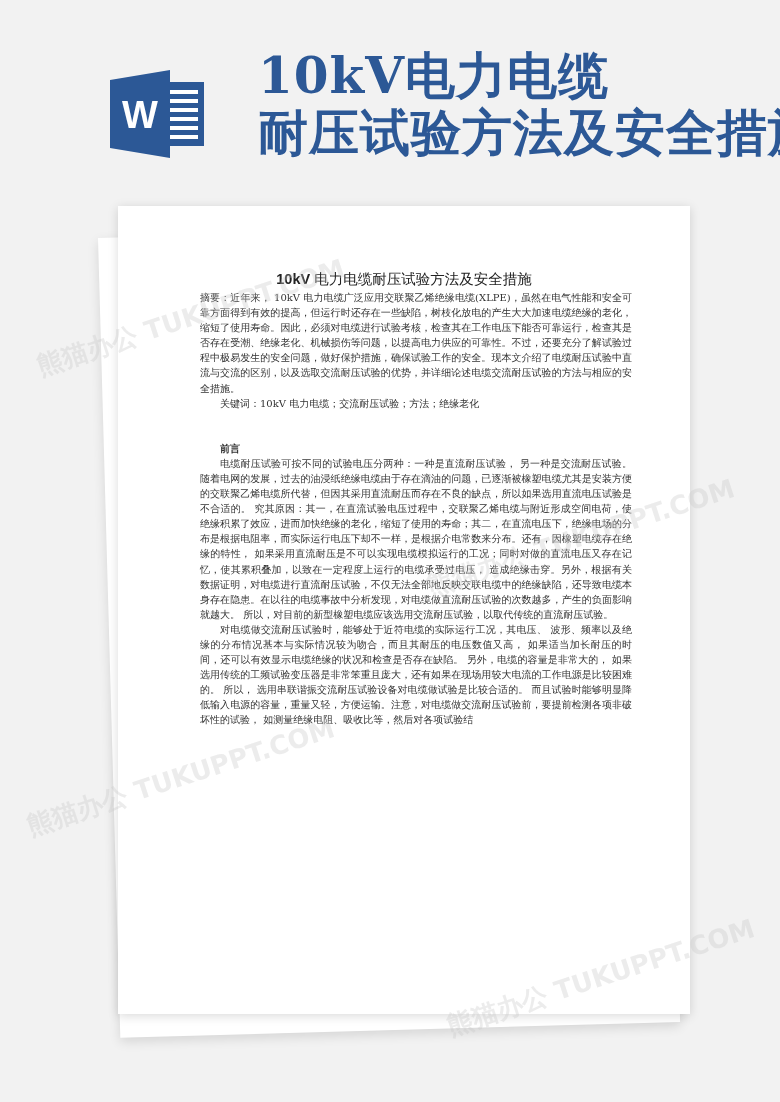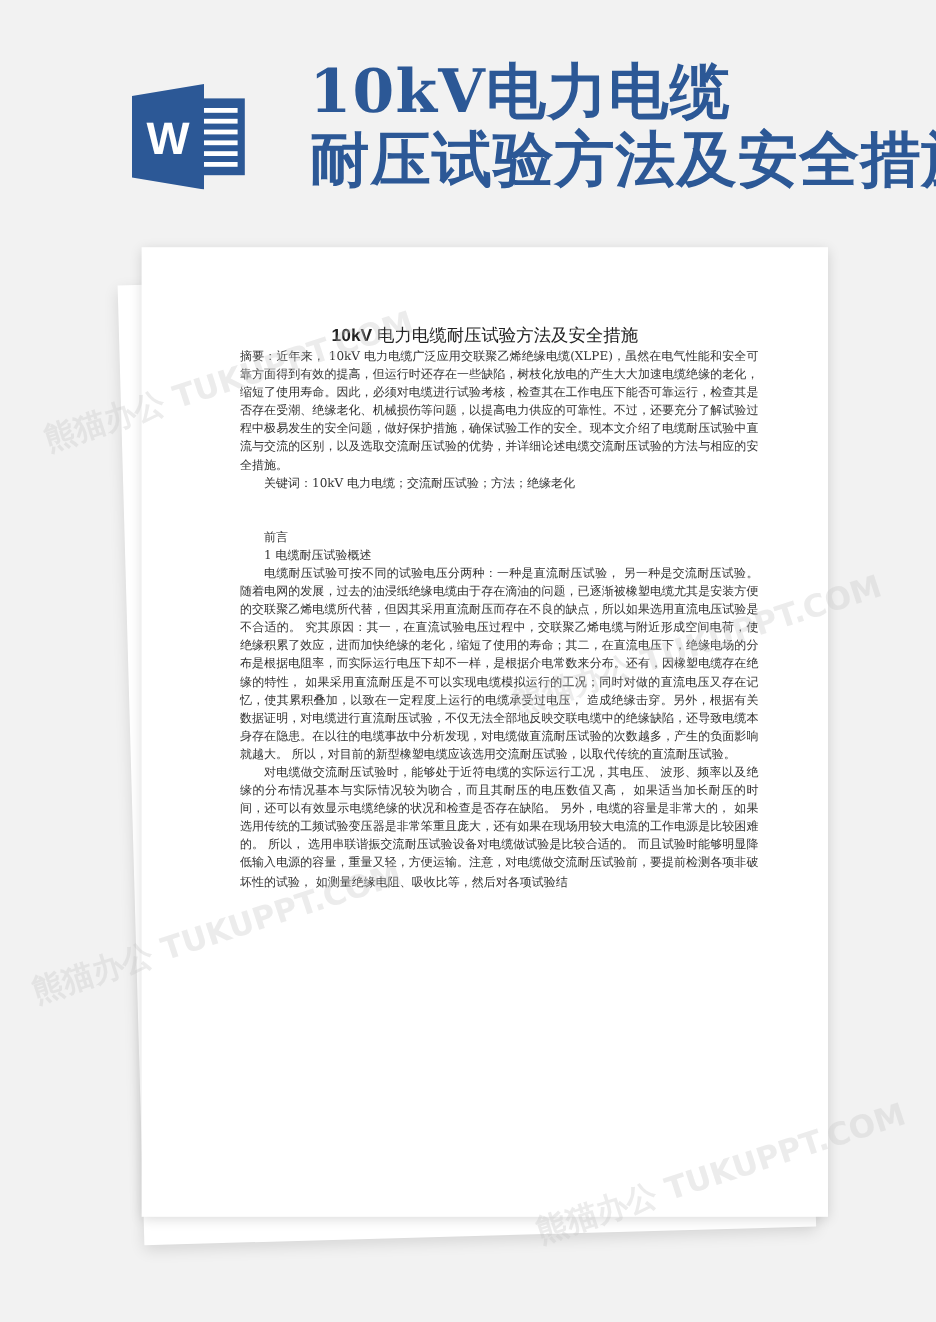--- a/index.html
+++ b/index.html
@@ -23,21 +23,21 @@
     position:absolute; left:118px; top:206px; width:572px; height:808px;
     background:#fff; box-shadow:0 2px 10px rgba(0,0,0,0.15);
   }
   .doc-title { position:absolute; left:0; width:572px; top:64px; text-align:center;
     font-size:14.5px; color:#222; font-family:Liberation Sans, sans-serif; }
   .doc-title b { font-weight:bold; }
   .body { position:absolute; left:82px; top:84px; width:432px; font-size:10px;
     line-height:15.1px; color:#333; text-align:justify; }
   .para { margin:0; text-indent:0; }
   .para.indent { text-indent:2em; }
-  .heading { margin:0; padding-left:2em; }
+  .heading { margin:0; padding-left:2em;font-weight:bold; }
   .plain { margin:0; padding-left:2em; }
   .gap { height:30px; }
   .watermark { position:absolute; color:rgba(200,200,200,0.35); font-size:26px; font-weight:bold;
     transform:rotate(-18deg); white-space:nowrap; font-family:"DejaVu Sans",sans-serif; pointer-events:none; }
 </style>
 </head>
 <body>
 
 <div class="header">
   <svg class="word-icon" viewBox="0 0 100 90">
@@ -61,21 +61,20 @@
 
 <div class="page">
   <div class="doc-title">
     <b>10kV</b><span> 电力电缆耐压试验方法及安全措施</span>
   </div>
   <div class="body">
     <p class="para"> 摘要：近年来， 10kV 电力电缆广泛应用交联聚乙烯绝缘电缆(XLPE)，虽然在电气性能和安全可靠方面得到有效的提高，但运行时还存在一些缺陷，树枝化放电的产生大大加速电缆绝缘的老化，缩短了使用寿命。因此，必须对电缆进行试验考核，检查其在工作电压下能否可靠运行，检查其是否存在受潮、绝缘老化、机械损伤等问题，以提高电力供应的可靠性。不过，还要充分了解试验过程中极易发生的安全问题，做好保护措施，确保试验工作的安全。现本文介绍了电缆耐压试验中直流与交流的区别，以及选取交流耐压试验的优势，并详细论述电缆交流耐压试验的方法与相应的安全措施。</p>
     <p class="plain">关键词：10kV 电力电缆；交流耐压试验；方法；绝缘老化</p>
     <div class="gap"></div>
     <p class="heading">前言</p>
-    <p class="heading">1 电缆耐压试验概述</p>
     <p class="para indent">电缆耐压试验可按不同的试验电压分两种：一种是直流耐压试验， 另一种是交流耐压试验。 随着电网的发展，过去的油浸纸绝缘电缆由于存在滴油的问题，已逐渐被橡塑电缆尤其是安装方便的交联聚乙烯电缆所代替，但因其采用直流耐压而存在不良的缺点，所以如果选用直流电压试验是不合适的。 究其原因：其一，在直流试验电压过程中，交联聚乙烯电缆与附近形成空间电荷，使绝缘积累了效应，进而加快绝缘的老化，缩短了使用的寿命；其二，在直流电压下，绝缘电场的分布是根据电阻率，而实际运行电压下却不一样，是根据介电常数来分布。还有，因橡塑电缆存在绝缘的特性， 如果采用直流耐压是不可以实现电缆模拟运行的工况；同时对做的直流电压又存在记忆，使其累积叠加，以致在一定程度上运行的电缆承受过电压， 造成绝缘击穿。另外，根据有关数据证明，对电缆进行直流耐压试验，不仅无法全部地反映交联电缆中的绝缘缺陷，还导致电缆本身存在隐患。在以往的电缆事故中分析发现，对电缆做直流耐压试验的次数越多，产生的负面影响就越大。 所以，对目前的新型橡塑电缆应该选用交流耐压试验，以取代传统的直流耐压试验。</p>
     <p class="para indent">对电缆做交流耐压试验时，能够处于近符电缆的实际运行工况，其电压、 波形、频率以及绝缘的分布情况基本与实际情况较为吻合，而且其耐压的电压数值又高， 如果适当加长耐压的时间，还可以有效显示电缆绝缘的状况和检查是否存在缺陷。 另外，电缆的容量是非常大的， 如果选用传统的工频试验变压器是非常笨重且庞大，还有如果在现场用较大电流的工作电源是比较困难的。 所以， 选用串联谐振交流耐压试验设备对电缆做试验是比较合适的。 而且试验时能够明显降低输入电源的容量，重量又轻，方便运输。注意，对电缆做交流耐压试验前，要提前检测各项非破坏性的试验， 如测量绝缘电阻、吸收比等，然后对各项试验结</p>
   </div>
 </div>
 
 <div class="watermark" style="left:30px;top:300px;">熊猫办公 TUKUPPT.COM</div>
 <div class="watermark" style="left:420px;top:520px;">熊猫办公 TUKUPPT.COM</div>
 <div class="watermark" style="left:20px;top:760px;">熊猫办公 TUKUPPT.COM</div>
 <div class="watermark" style="left:440px;top:960px;">熊猫办公 TUKUPPT.COM</div>
 

